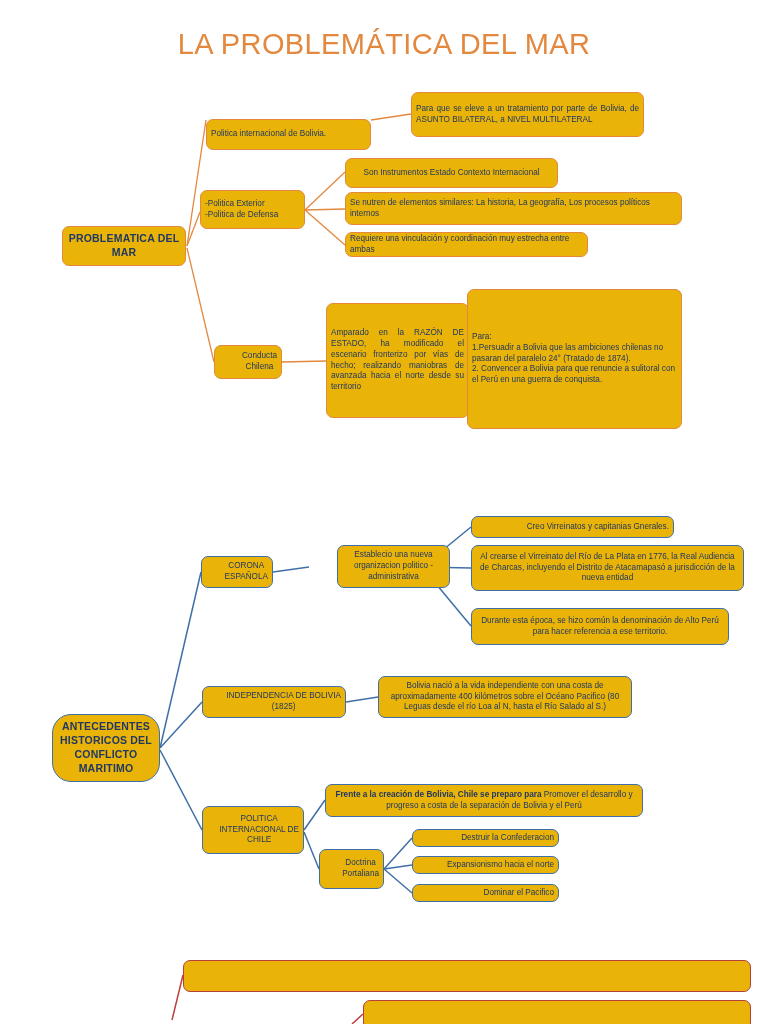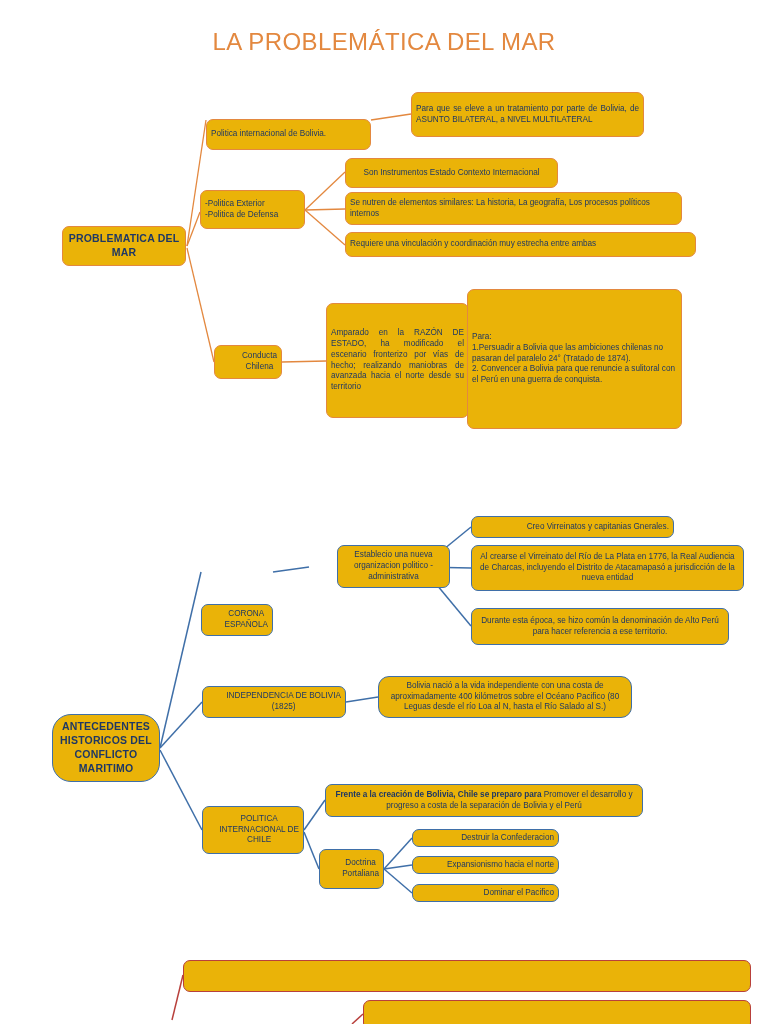--- a/index.html
+++ b/index.html
@@ -11,21 +11,21 @@
     position:relative;
   }
   #page{position:relative;width:768px;height:1024px;}
 
   svg.wires{position:absolute;left:0;top:0;width:768px;height:1024px;pointer-events:none;}
 
   .title{
     position:absolute;
     left:0;right:0;top:28px;
     text-align:center;
-    font-size:24px;
+    font-size:29px;
     letter-spacing:.4px;
     color:#E3883F;
     font-weight:400;
   }
 
   .node{
     position:absolute;
     box-sizing:border-box;
     background:#eab308;
     display:flex;
@@ -48,34 +48,34 @@
   }
   .node .b{font-weight:bold;}
 
   
   #n-root        {left:62px;  top:226px; width:124px; height:40px;}
   #n-polint      {left:206px; top:119px; width:165px; height:31px;align-items:center;}
   #n-polint-d    {left:411px; top:92px;  width:233px; height:45px;}
   #n-polext      {left:200px; top:190px; width:105px; height:39px;}
   #n-inst        {left:345px; top:158px; width:213px; height:30px;justify-content:center;}
   #n-nutren      {left:345px; top:192px; width:337px; height:33px;}
-  #n-vinc        {left:345px; top:232px; width:351px; height:25px;}
+  #n-vinc        {left:345px; top:232px; width:243px; height:25px;}
   #n-conducta    {left:214px; top:345px; width:68px;  height:34px;}
   #n-amparado    {left:326px; top:303px; width:143px; height:115px;}
   #n-para        {left:467px; top:289px; width:215px; height:140px;}
 
   
   #n-root2       {left:52px;  top:714px; width:108px; height:68px;border-radius:19px;}
-  #n-corona      {left:201px; top:556px; width:72px;  height:32px;margin-top:48px;}
+  #n-corona      {left:201px; top:556px; width:72px;  height:32px;}
   #n-establecio  {left:309px; top:545px; width:113px; height:43px;margin-left:28px;}
   #n-creo        {left:471px; top:516px; width:203px; height:22px;}
   #n-alcrearse   {left:471px; top:545px; width:273px; height:46px;}
   #n-durante     {left:471px; top:608px; width:258px; height:37px;}
   #n-indep       {left:202px; top:686px; width:144px; height:32px;}
-  #n-indep-d     {left:378px; top:676px; width:254px; height:42px;border-radius:11px;}
+  #n-indep-d     {left:378px; top:676px; width:254px; height:42px;}
   #n-polchile    {left:202px; top:806px; width:102px; height:48px;}
   #n-frente      {left:325px; top:784px; width:318px; height:33px;}
   #n-doctrina    {left:319px; top:849px; width:65px;  height:40px;}
   #n-destruir    {left:412px; top:829px; width:147px; height:18px;}
   #n-expansion   {left:412px; top:856px; width:147px; height:18px;}
   #n-dominar     {left:412px; top:884px; width:147px; height:18px;}
 
   
   #n-red1        {left:183px; top:960px; width:568px; height:32px;}
   #n-red2        {left:363px; top:1000px;width:388px; height:30px;}

